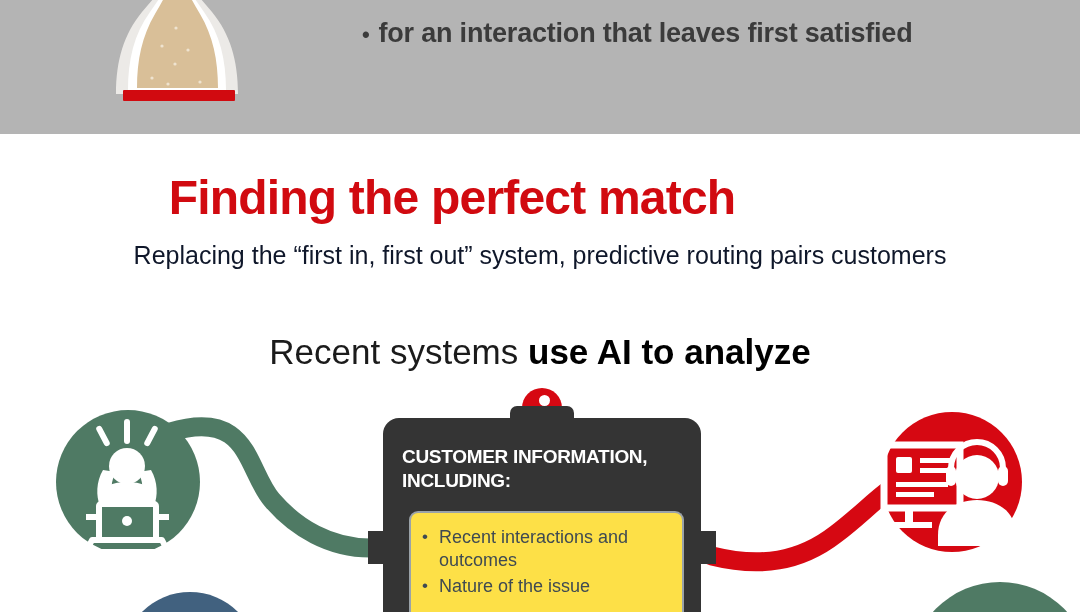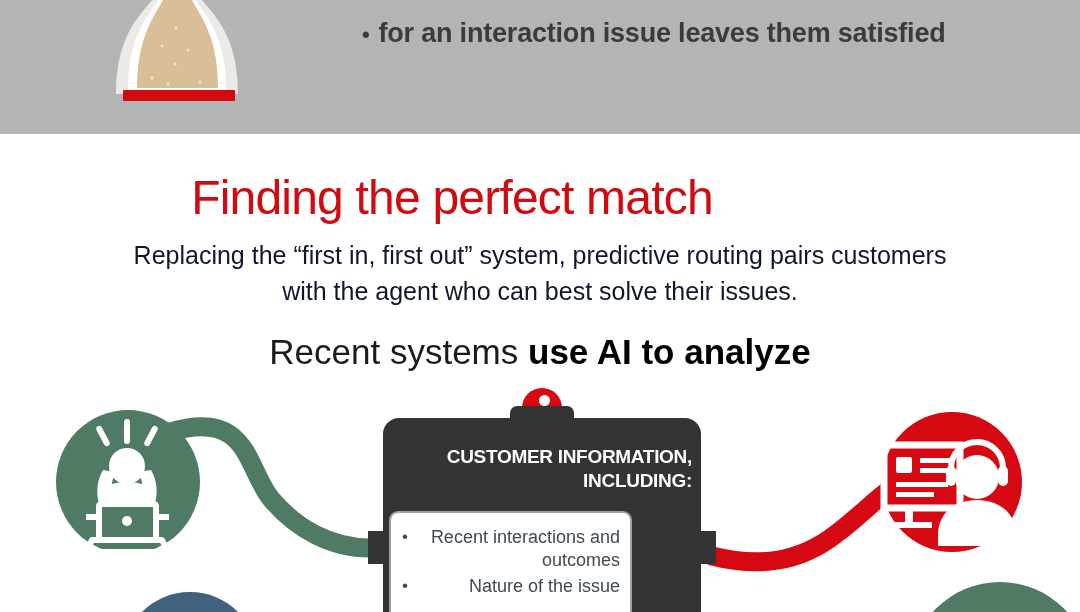--- a/index.html
+++ b/index.html
@@ -59,21 +59,21 @@
 
   
   .headline {
     position: absolute;
     left: 0;
     top: 170px;
     width: 904px;
     text-align: center;
     color: #d10a10;
     font-size: 48px;
-    font-weight: normal;
+    font-weight: bold;
     letter-spacing: -0.8px;
   }
   .subhead {
     position: absolute;
     left: 110px;
     top: 237px;
     width: 860px;
     text-align: center;
     color: #0f172a;
     font-size: 25px;
@@ -118,21 +118,20 @@
     width: 318px;
     height: 194px;
   }
   .cb-body {
     position: absolute;
     left: 0; top: 0;
     width: 318px;
     height: 194px;
     background: #343434;
     border-radius: 16px 16px 0 0;
-    text-align: right;
   }
   .cb-clip {
     position: absolute;
     left: 127px;
     top: -12px;
     width: 64px;
     height: 22px;
     background: #343434;
     border-radius: 7px 7px 0 0;
   }
@@ -160,25 +159,25 @@
     top: 27px;
     width: 290px;
     color: #ffffff;
     font-size: 19px;
     line-height: 24px;
     font-weight: bold;
     letter-spacing: -0.3px;
   }
   .cb-panel {
     position: absolute;
-    left: 6px;
+    left: 26px;
     top: 93px;
-    width: 243px;
+    width: 275px;
     height: 101px;
-    background: #ffffff;
+    background: #fde047;
     border: 2px solid #9aa2a8;
     border-bottom: none;
     border-radius: 9px 9px 0 0;
     box-sizing: border-box;
     overflow: hidden;
   }
   .cb-list {
     margin: 0;
     padding: 13px 10px 0 28px;
     list-style: none;
@@ -231,29 +230,28 @@
       <circle cx="98" cy="108" r="1.6" fill="#efe3d0"></circle>
       <circle cx="85" cy="122" r="1.6" fill="#efe3d0"></circle>
       <circle cx="62" cy="136" r="1.6" fill="#efe3d0"></circle>
       <circle cx="78" cy="142" r="1.6" fill="#efe3d0"></circle>
       <circle cx="110" cy="140" r="1.6" fill="#efe3d0"></circle>
       <rect x="33" y="148" width="112" height="11" rx="1" fill="#d10a10"></rect>
     </svg>
 
     <div class="banner-bullet-line">
       <span class="banner-bullet-dot">•</span>
-      <span>for an interaction issue leaves them satisfied</span>
+      <span>for an interaction that leaves first satisfied</span>
     </div>
   </div>
 
   <div class="headline">Finding the perfect match</div>
 
   <div class="subhead">
     <span>Replacing the “first in, first out” system, predictive routing pairs customers</span><br>
-    <span>with the agent who can best solve their issues.</span>
   </div>
 
   <div class="analyze-line">
     <span>Recent systems </span><span class="strong">use AI to analyze</span>
   </div>
 
   <div class="diagram">
     <svg width="1080" height="612" viewBox="0 0 1080 612">
 
       <path d="M170 432 C250 408, 246 470, 272 500 C296 528, 330 548, 370 548" fill="none" stroke="#4f7a64" stroke-width="19" stroke-linecap="round"></path>

